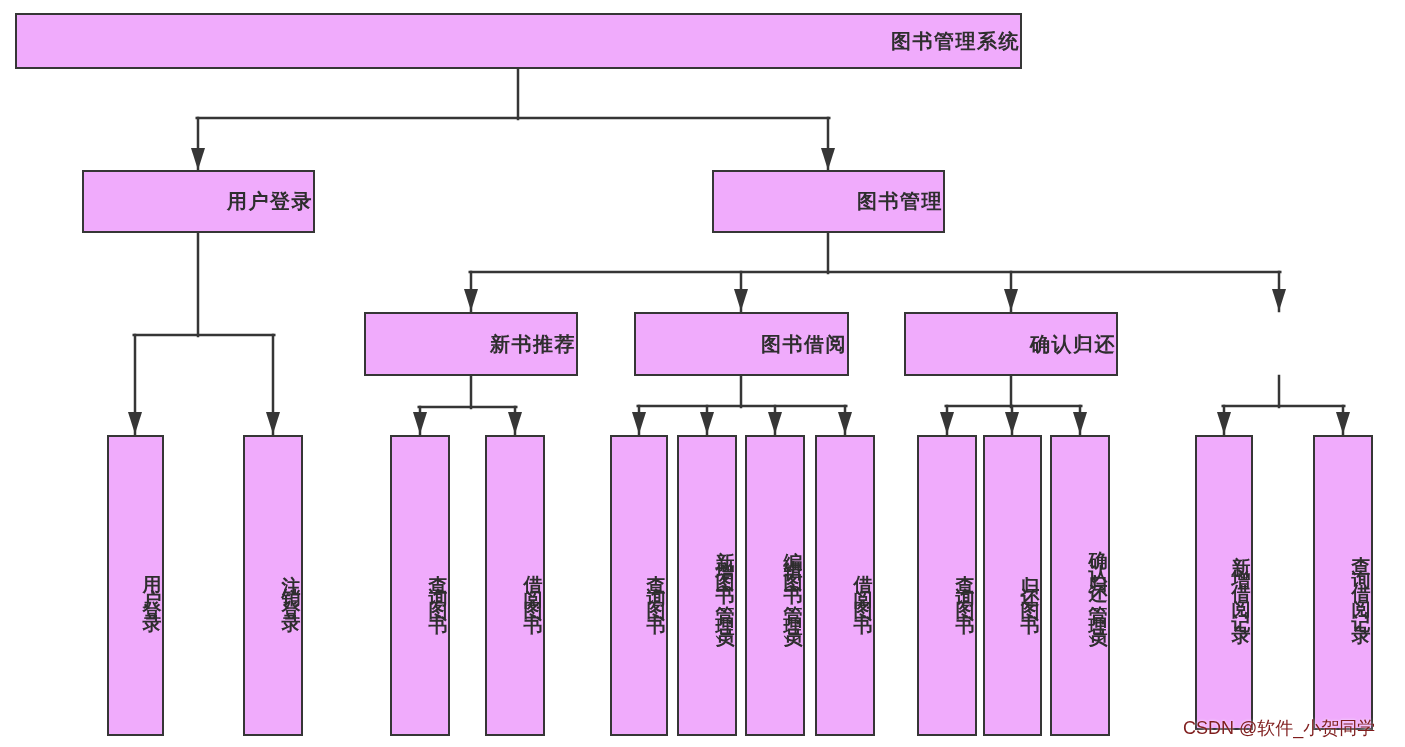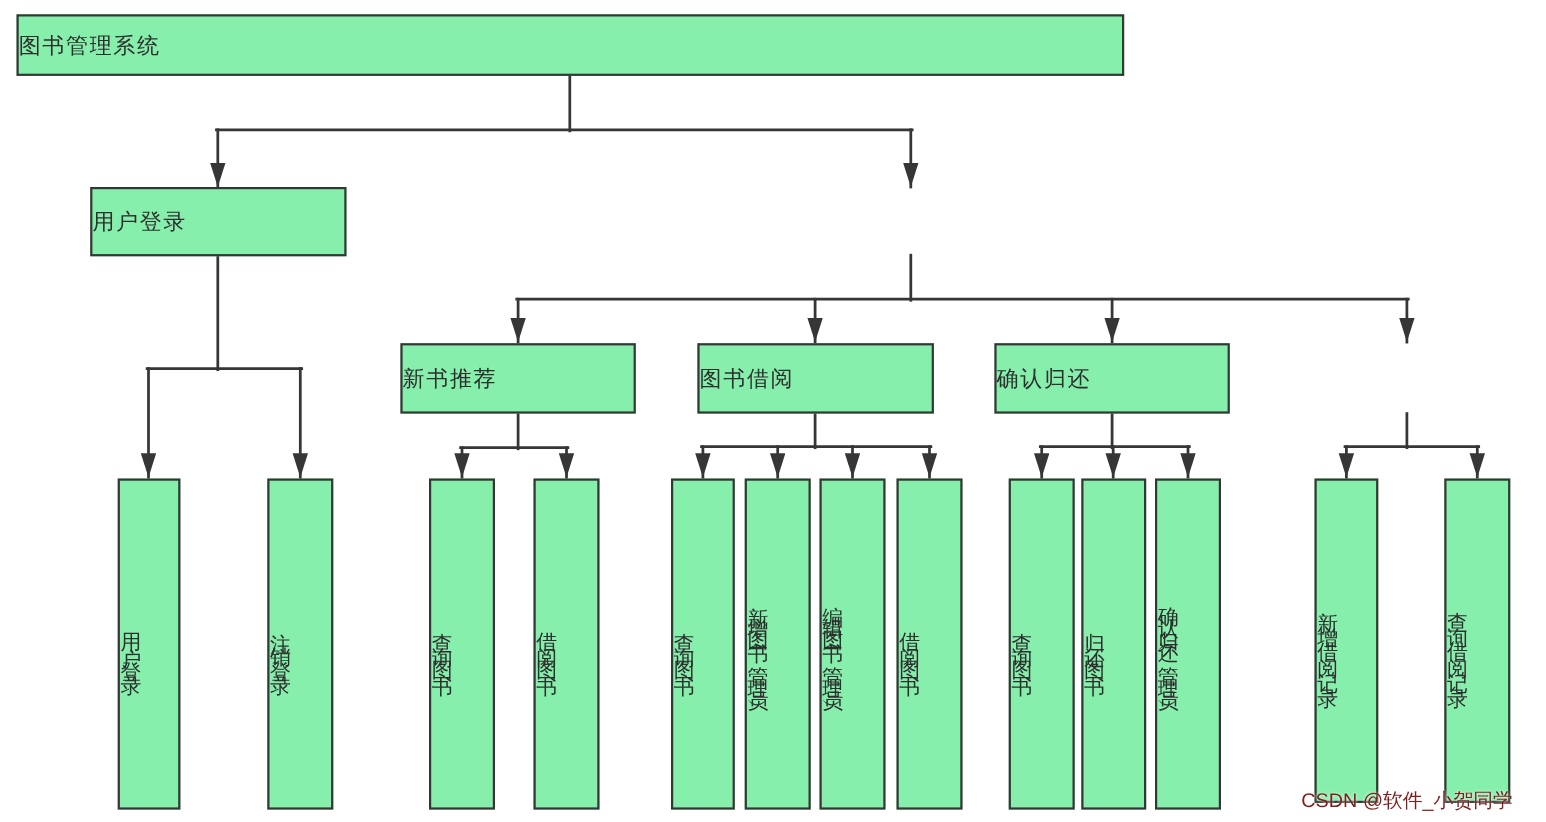--- a/index.html
+++ b/index.html
@@ -1,21 +1,21 @@
 <!DOCTYPE html>
 <html><head>
 <meta charset="utf-8">
 <style>
   * { margin:0; padding:0; box-sizing:border-box; }
   html,body { background:#ffffff; }
   body { font-family:"Liberation Sans", sans-serif; color:#2e2e2e; }
   .canvas { position:relative; width:1405px; height:747px; background:#ffffff; overflow:hidden; }
   .wires { position:absolute; left:0; top:0; }
-  .box { position:absolute; background:#86efac; border:2.5px solid #363636;
-         display:flex; align-items:center; justify-content:flex-start; }
+  .box { position:absolute; background:#f0abfc; border:2.5px solid #363636;
+         display:flex; align-items:center; justify-content:flex-end;font-weight:bold; }
   .hbox span { font-size:20px; letter-spacing:1.5px; color:#2e2e2e; white-space:nowrap; }
   .vt { writing-mode:vertical-rl; text-orientation:mixed; font-size:19px; line-height:1;
         color:#2e2e2e; }
   .ls4 { letter-spacing:13px; }
   .ls6 { letter-spacing:14px; }
   .ls9 { letter-spacing:11px; }
   .watermark { position:absolute; left:1183px; top:716px; font-size:18px; color:#7f1d1d;
                white-space:nowrap; z-index:5; text-shadow:0 0 3px rgba(255,255,255,0.9); }
 </style>
 </head>
@@ -73,20 +73,23 @@
     </g>
   </svg>
 
   <div class="box hbox" style="left:15px;top:13px;width:1007px;height:56px">
     <span>图书管理系统</span>
   </div>
 
   <div class="box hbox" style="left:82px;top:170px;width:233px;height:63px">
     <span>用户登录</span>
   </div>
+  <div class="box hbox" style="left:712px;top:170px;width:233px;height:63px">
+    <span>图书管理</span>
+  </div>
 
   <div class="box hbox" style="left:634px;top:312px;width:215px;height:64px">
     <span>图书借阅</span>
   </div>
   <div class="box hbox" style="left:364px;top:312px;width:214px;height:64px">
     <span>新书推荐</span>
   </div>
   <div class="box hbox" style="left:904px;top:312px;width:214px;height:64px">
     <span>确认归还</span>
   </div>

